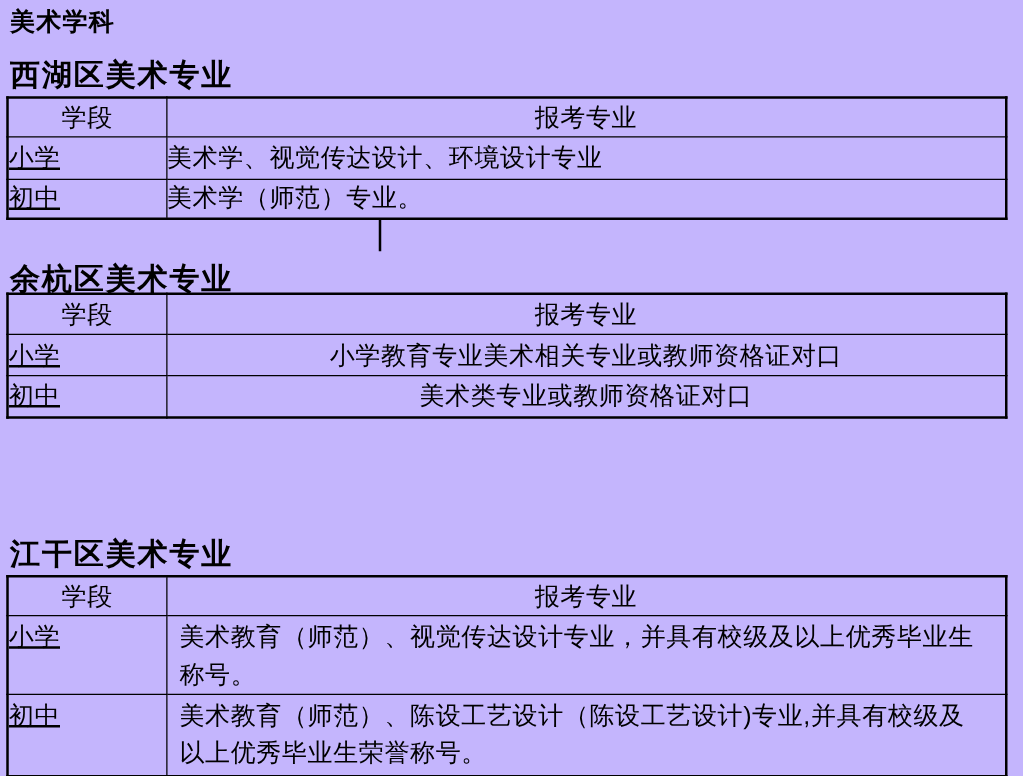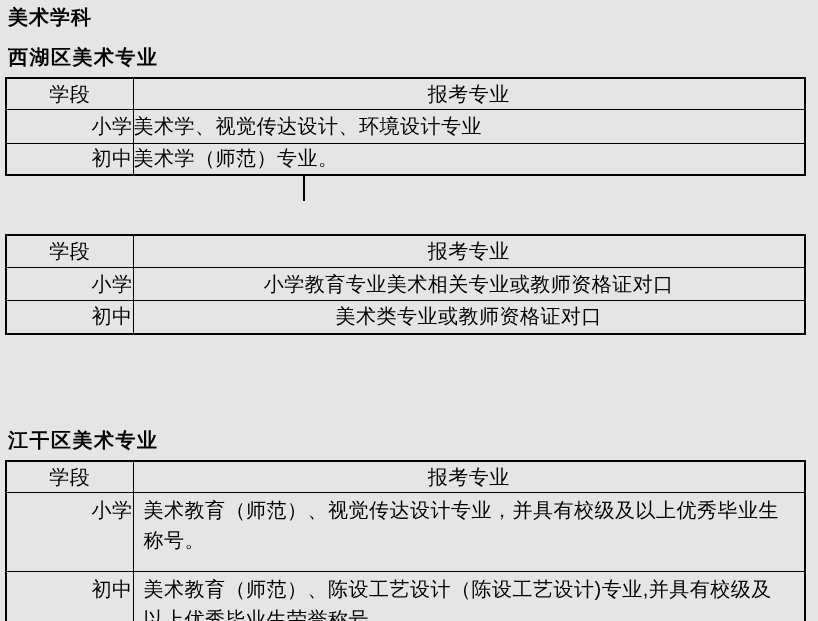--- a/index.html
+++ b/index.html
@@ -1,36 +1,36 @@
 <!DOCTYPE html>
 <html><head>
   <meta charset="utf-8">
   <style>
     html,body { margin:0; padding:0; background:#ffffff; }
     body { font-family:"Liberation Sans", sans-serif; color:#000000; }
     .page {
       position:relative;
       width:818px;
       height:621px;
-      background:#e5e5e5;
+      background:#c4b5fd;
       overflow:hidden;
     }
     .doc-title {
       position:absolute;
       left:8px;
       top:4px;
       font-size:20px;
       font-weight:bold;
       letter-spacing:1px;
       white-space:nowrap;
     }
     .sec-heading {
       position:absolute;
       left:8px;
-      font-size:20px;
+      font-size:24px;
       font-weight:bold;
       letter-spacing:1.5px;
       white-space:nowrap;
     }
     #heading-1 { top:44px; }
     #heading-2 { top:207px; }
     #heading-3 { top:427px; }
 
     table.doc-table {
       position:absolute;
@@ -48,37 +48,37 @@
     table.doc-table th, table.doc-table td {
       border:1px solid #000;
       font-weight:normal;
       letter-spacing:0.5px;
       padding:0;
       overflow:hidden;
     }
     col.stage-col { width:127px; }
 
     th.header-cell { text-align:center; height:30px; }
-    td.stage-cell { text-align:right; }
+    td.stage-cell { text-align:left;text-decoration:underline; }
     td.majors-left { text-align:left; padding:0 18px 0 10px;margin-top:48px; }
     td.majors-center { text-align:center; padding-right:138px;margin-top:48px; }
 
     #table-1 tr.r1 { height:34px; }
     #table-1 tr.r2 { height:31px; }
     #table-2 th.header-cell { height:31px; }
     #table-2 tr.r1, #table-2 tr.r2, #table-2 tr.r3 { height:33px; }
 
     #table-3 tr.r1 { height:63px; }
     #table-3 tr.r2 { height:65px; }
     #table-3 td {
       vertical-align:top;
       line-height:30px;
       padding-top:2px;
     }
-    #table-3 td.majors-left { padding:2px 18px 16px 10px; }
+    #table-3 td.majors-left { padding:2px 18px 0 10px; }
 
     .caret-mark {
       position:absolute;
       left:303px;
       top:175px;
       width:2px;
       height:26px;
       background:#000000;
     }
   </style>
@@ -106,20 +106,21 @@
     </tr>
     <tr class="r2">
       <td class="stage-cell">初中</td>
       <td class="majors-left">美术学（师范）专业。</td>
     </tr>
   </tbody>
     </table>
 
   <div class="caret-mark"></div>
 
+  <div class="sec-heading" id="heading-2">余杭区美术专业</div>
   <table class="doc-table" id="table-2">
     <colgroup>
         <col class="stage-col">
         <col>
       </colgroup>
     <tbody>
         <tr class="hr">
       <th class="header-cell">学段</th>
       <th class="header-cell">报考专业</th>
     </tr>

